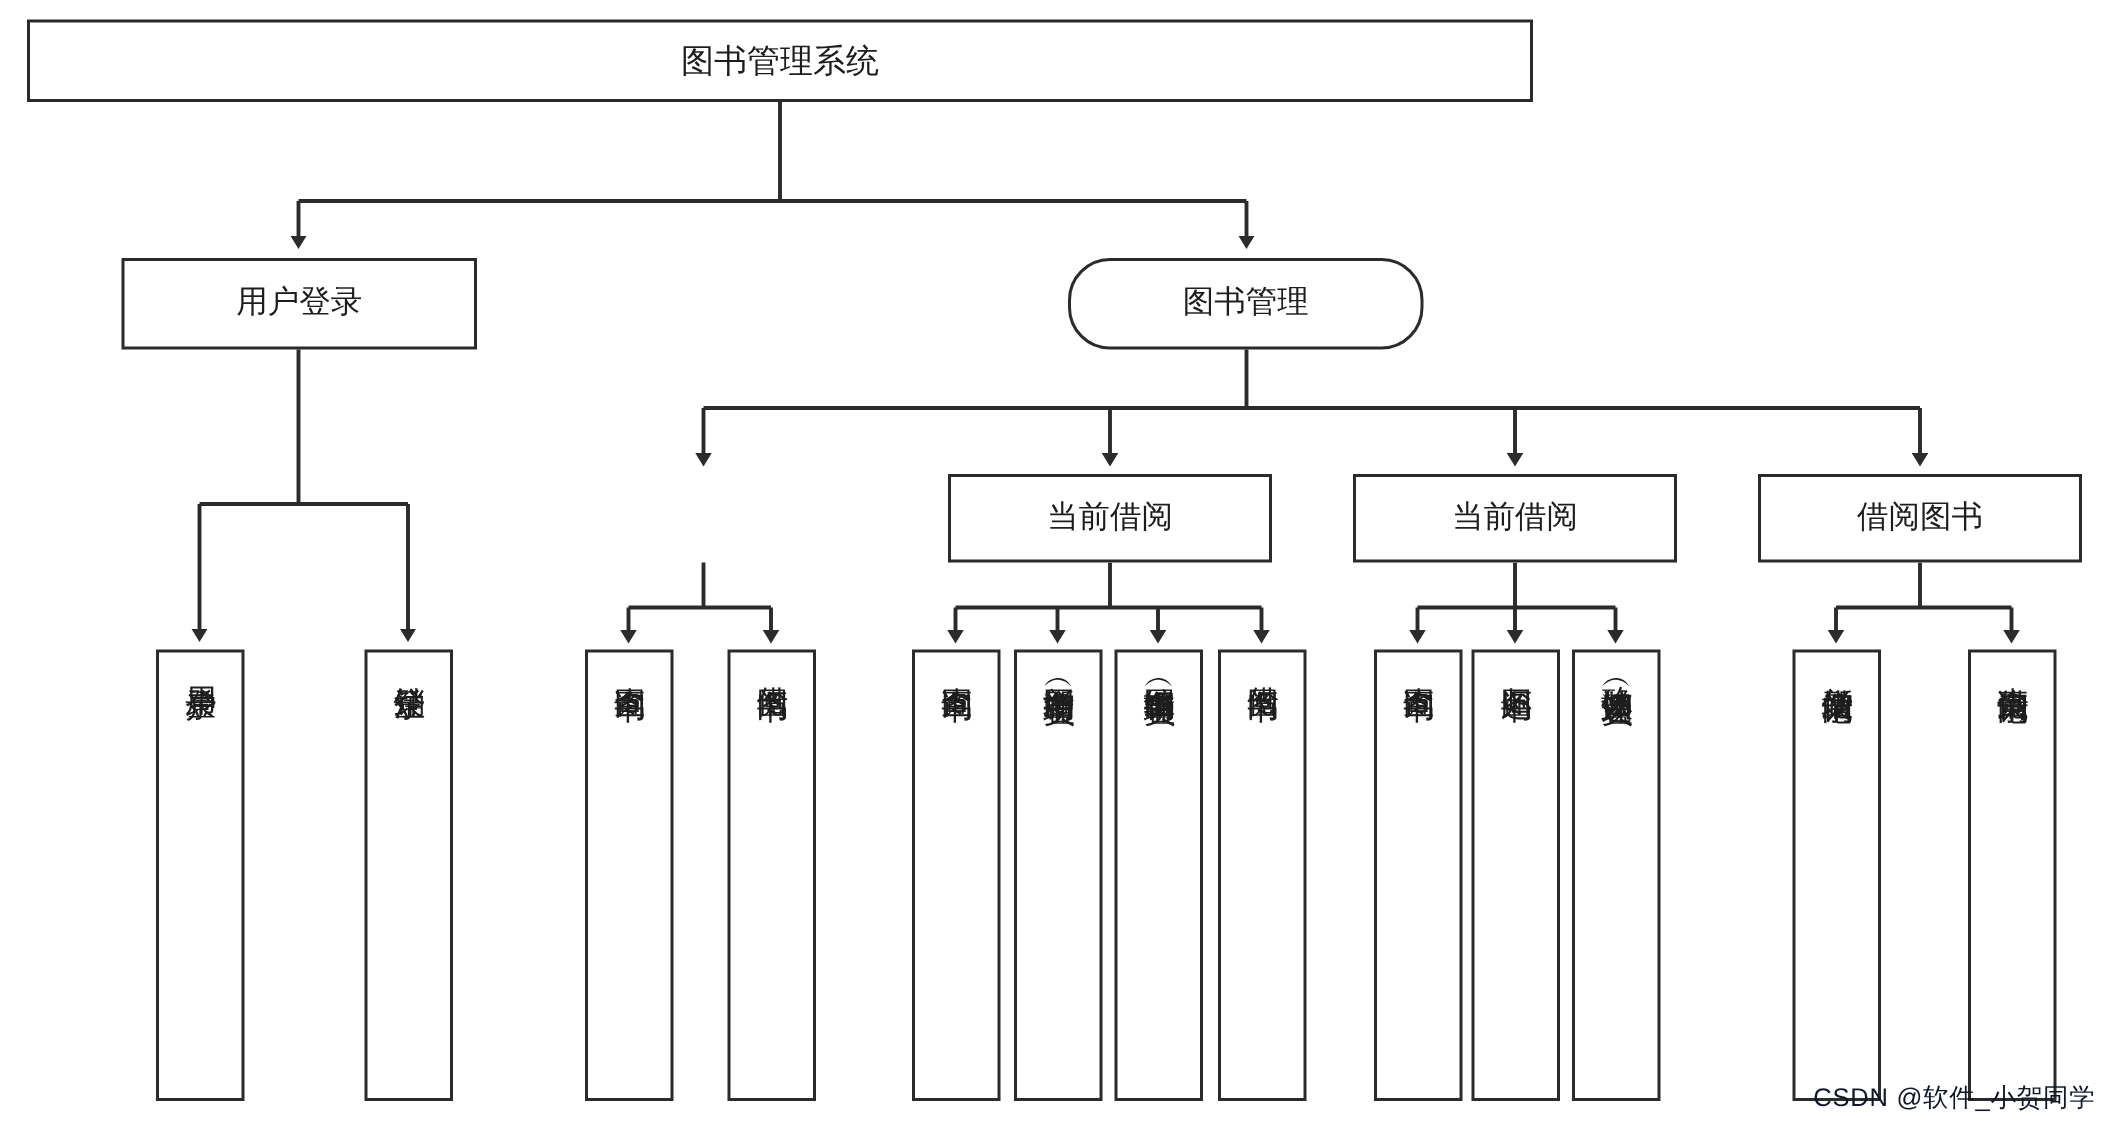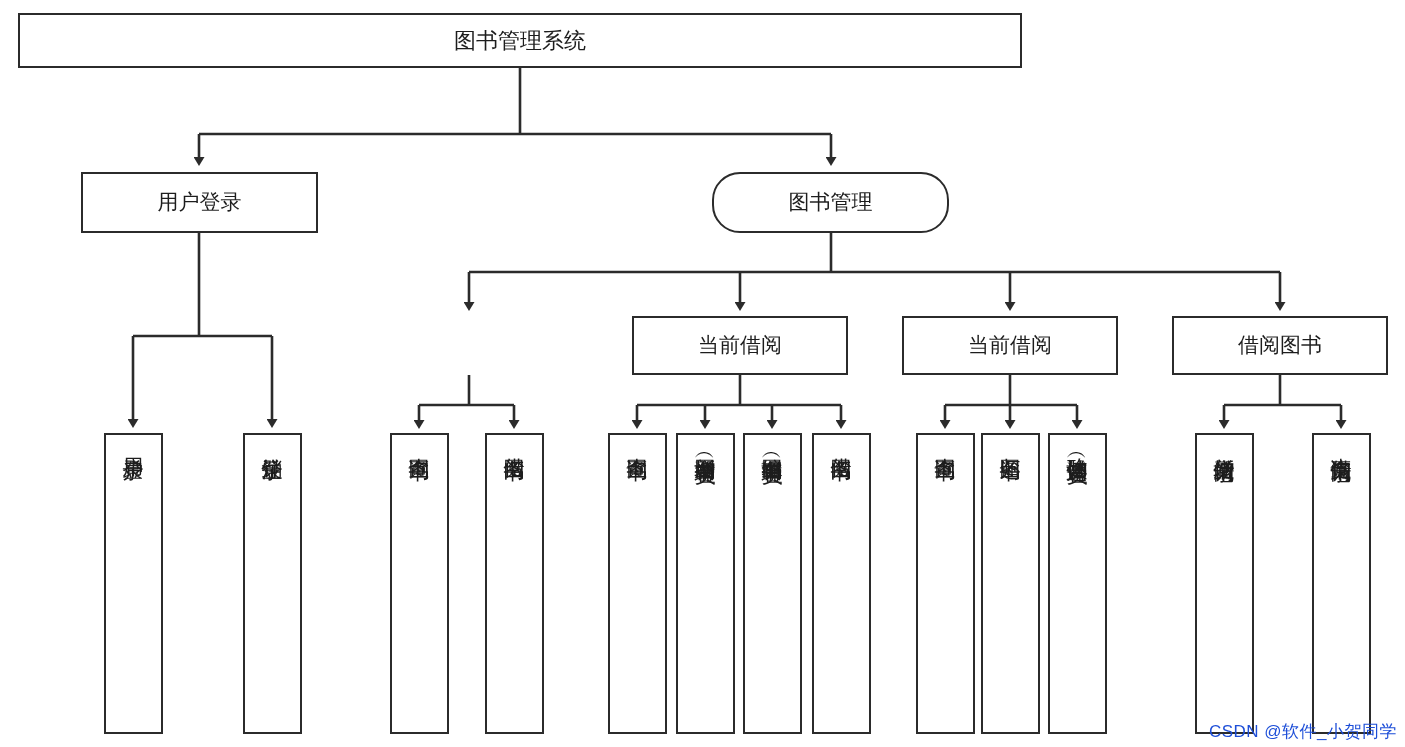--- a/index.html
+++ b/index.html
@@ -60,21 +60,21 @@
     writing-mode: vertical-rl;
     text-orientation: upright;
     letter-spacing: 1px;
     line-height: 1.0;
   }
   .watermark {
     position: absolute;
     right: 8px;
     bottom: 4px;
     font-size: 17px;
-    color: #1d4ed8;
+    color: #0f172a;
     letter-spacing: 0.5px;
     z-index: 5;
     white-space: nowrap;
   }
 </style>
 </head>
 <body>
 
 <div id="canvas">
 

